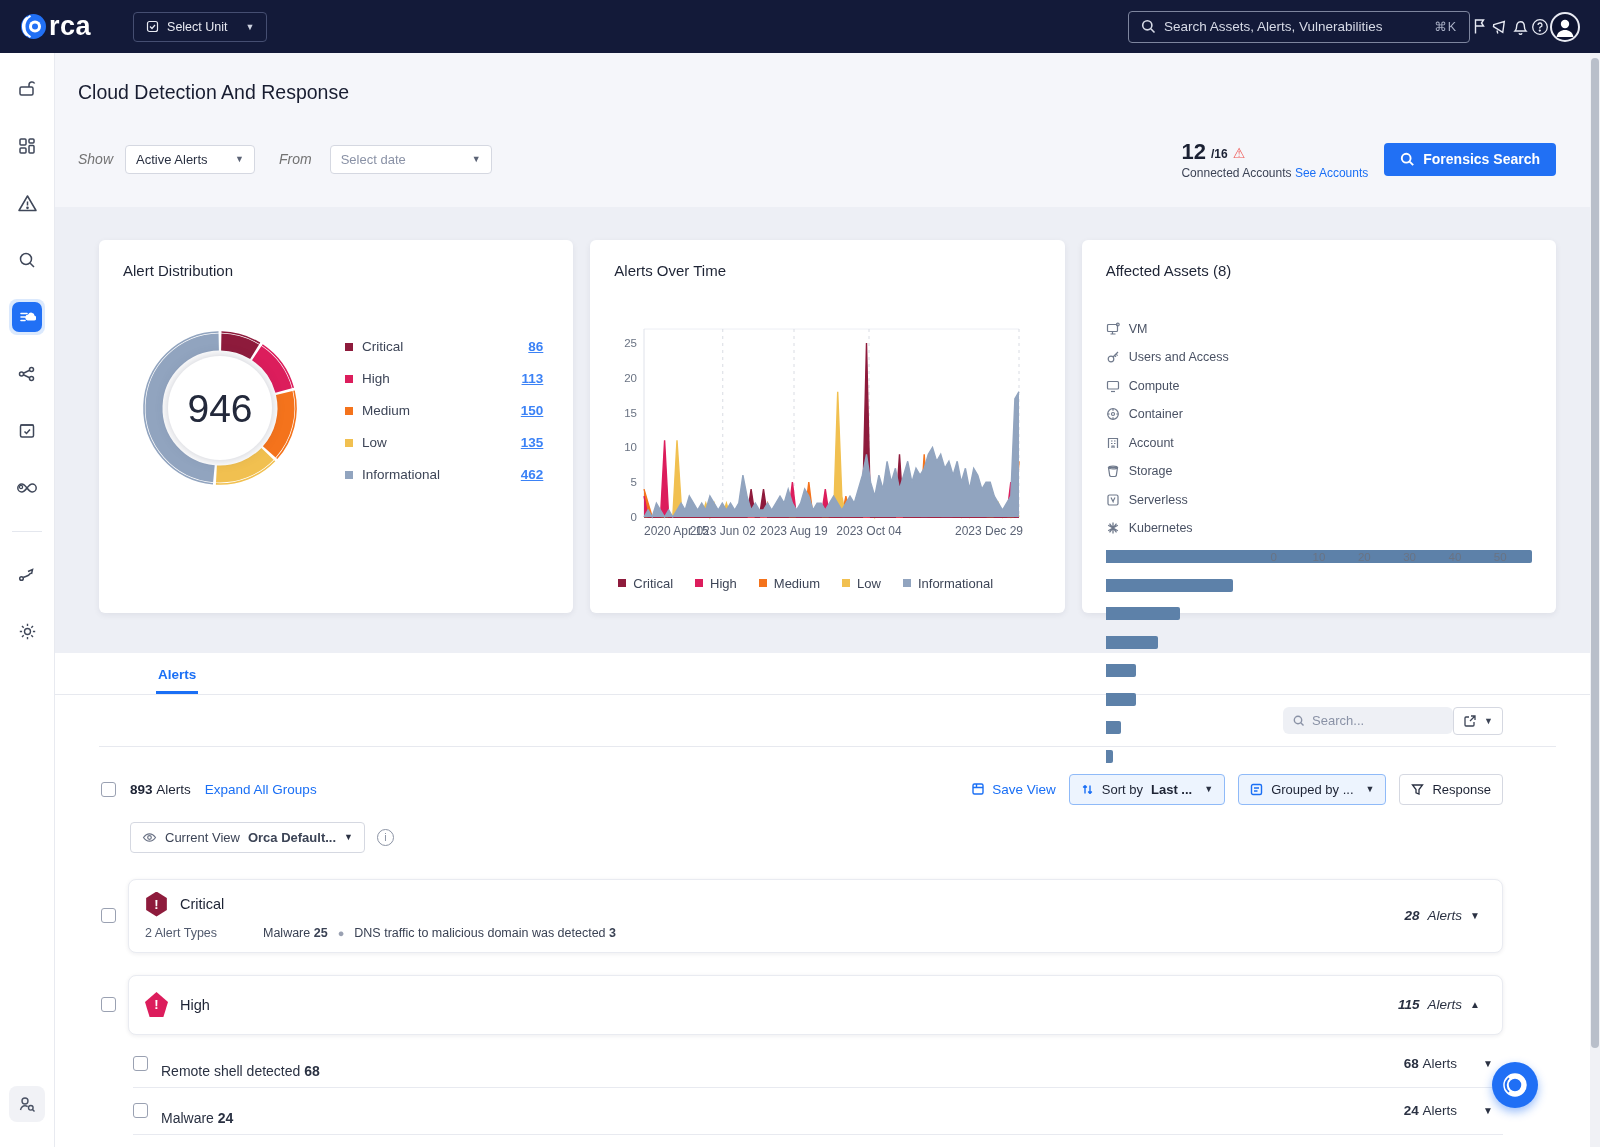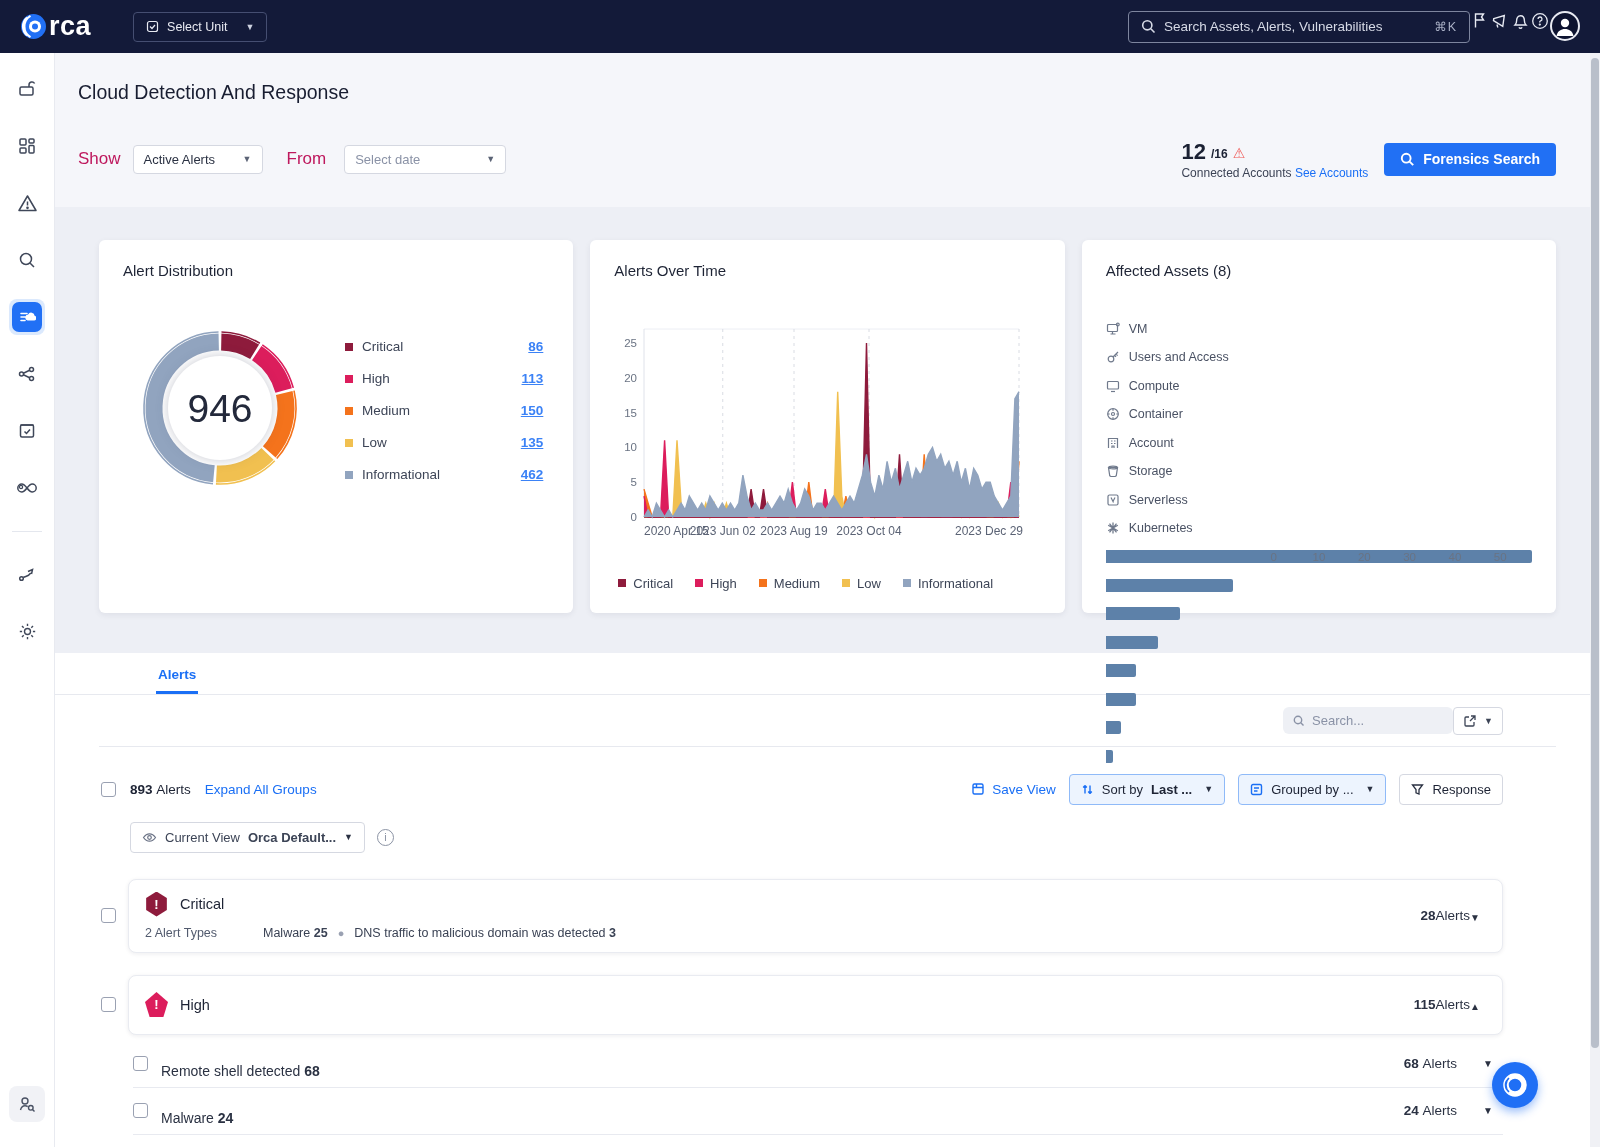--- a/index.html
+++ b/index.html
@@ -5,21 +5,21 @@
   * { margin:0; padding:0; box-sizing:border-box; }
   html,body { width:1600px; height:1147px; overflow:hidden; background:#fff;
     font-family:"Liberation Sans", sans-serif; color:#2a3142; }
 
   
   .topbar { height:53px; background:#131a39; display:flex; align-items:center; padding:0 20px; gap:24px; position:relative; z-index:5;}
   .logo { display:flex; align-items:center; gap:2px; }
   .logo-text { color:#fff; font-size:27px; font-weight:700; letter-spacing:.5px; line-height:1;}
   .unit-btn { display:flex; align-items:center; gap:8px; border:1px solid #454e71; border-radius:4px; height:30px; padding:0 12px; color:#e8eaf2; font-size:12.5px; margin-left:18px; cursor:pointer;}
   .unit-btn .caret { font-size:9px; color:#cdd2e0; margin-left:10px;}
-  .topbar-right { margin-left:auto; display:flex; align-items:flex-start; }
+  .topbar-right { margin-left:auto; display:flex; align-items:center; }
   .top-search { display:flex; align-items:center; gap:8px; width:342px; height:32px; border:1px solid #7d859e; border-radius:4px; padding:0 12px; color:#c3c9d9; font-size:13.5px;}
   .top-search .ph { flex:1; color:#d6dae6;}
   .top-search .kbd { color:#aab1c6; font-size:12.5px; letter-spacing:1px;}
   .top-ic { width:20px; height:20px; display:flex; align-items:center; justify-content:center; color:#e7eaf3; cursor:pointer;}
   .avatar { width:30px; height:30px; border-radius:50%; border:2px solid #e8eaf2; background:#0d1330; display:flex; align-items:center; justify-content:center; overflow:hidden;}
 
   
   .shell { display:flex; height:1094px; }
   .sidebar { width:55px; background:#fff; border-right:1px solid #e8eaf0; display:flex; flex-direction:column; align-items:center; padding:18px 0 14px; gap:10px;}
   .side-ic { width:36px; height:36px; display:flex; align-items:center; justify-content:center; color:#3f4759; border-radius:8px; cursor:pointer; margin-bottom:11px;}
@@ -28,21 +28,21 @@
   .side-divider { width:30px; border-top:1px solid #e4e7ee; margin:4px 0 14px;}
   .side-bottom { margin-top:auto; }
   .side-ic.boxed { background:#f1f2f6; border-radius:8px;}
 
   .main { flex:1; background:#eef0f6; position:relative; overflow:hidden;}
 
   
   .header-band { background:#f5f6fa; padding:28px 44px 26px 23px; }
   .page-title { font-size:19.5px; color:#181d31; font-weight:400; margin-bottom:34px;}
   .filter-row { display:flex; align-items:center; gap:12px;}
-  .flabel { font-size:17px; color:#be185d;}
+  .flabel { font-size:14px; color:#737373;font-style:italic;}
   .select { background:#fff; border:1px solid #d5d8e1; border-radius:4px; height:29px; display:flex; align-items:center; gap:8px; padding:0 10px; font-size:13px; color:#2a3142; cursor:pointer;}
   .select .caret { font-size:9px; color:#5b6375; margin-left:auto;}
   .select.show-sel { width:130px;}
   .select.date-sel { width:162px; color:#8a92a6; margin-left:6px;}
   .filter-right { margin-left:auto; display:flex; align-items:center; gap:16px;}
   .connected { text-align:left; line-height:1.25;}
   .conn-top { display:flex; align-items:center; gap:5px;}
   .conn-count { font-size:22px; font-weight:700; color:#1b2133;}
   .conn-total { font-size:12px; font-weight:600; color:#1b2133; margin-top:6px;}
   .conn-warn { color:#ef5350; font-size:14px; margin-top:3px;}
@@ -110,21 +110,21 @@
   .group-card { flex:1; background:#fff; border:1px solid #e9ebf1; border-radius:8px; box-shadow:0 1px 4px rgba(20,27,56,.08); padding:12px 22px 12px 16px; display:flex; align-items:center; min-height:62px;}
   .sev-badge { width:23px; height:25px; display:flex; align-items:center; justify-content:center; color:#fff; font-weight:700; font-size:13px; flex:none;}
   .sev-badge.hex { clip-path:polygon(50% 0,95% 26%,95% 74%,50% 100%,5% 74%,5% 26%);}
   .sev-badge.pent { clip-path:polygon(50% 0,100% 40%,80% 100%,20% 100%,0 40%);}
   .group-title { font-size:14.5px; color:#1d2334;}
   .group-sub { display:flex; align-items:center; margin-top:9px; font-size:12.5px; color:#525b6e;}
   .gs-types { width:118px; flex:none;}
   .gs-item { color:#3a4254;}
   .gs-item b { font-weight:700;}
   .gs-dot { color:#9aa1b2; margin:0 10px; font-size:11px;}
-  .group-right { display:flex; align-items:flex-end; gap:0; font-size:13.5px; color:#2a3142; flex:none;}
+  .group-right { display:flex; align-items:center; gap:8px; font-size:13.5px; color:#2a3142; flex:none;font-style:italic;}
   .group-right b { font-weight:700;}
   .caret-g { font-size:10px; color:#2a3142;}
 
   .sub-rows { margin:6px 97px 0 78px;}
   .sub-row { display:flex; align-items:center; height:47px; border-bottom:1px solid #e8eaf0; gap:13px; padding-right:10px;}
   .sub-name { font-size:14px; color:#2a3142;margin-top:14px;}
   .sub-name b { font-weight:700;}
   .sub-right { margin-left:auto; display:flex; align-items:center; font-size:13.5px; color:#2a3142;}
   .sub-right b { font-weight:700;}
   .sub-right .caret-g { margin-left:26px;}

